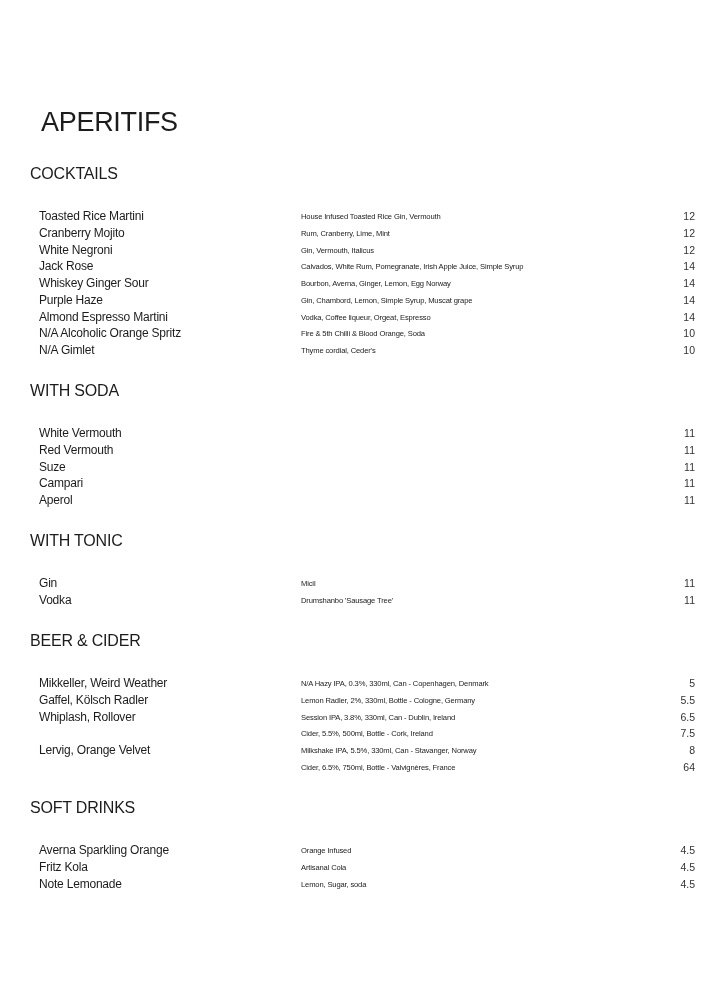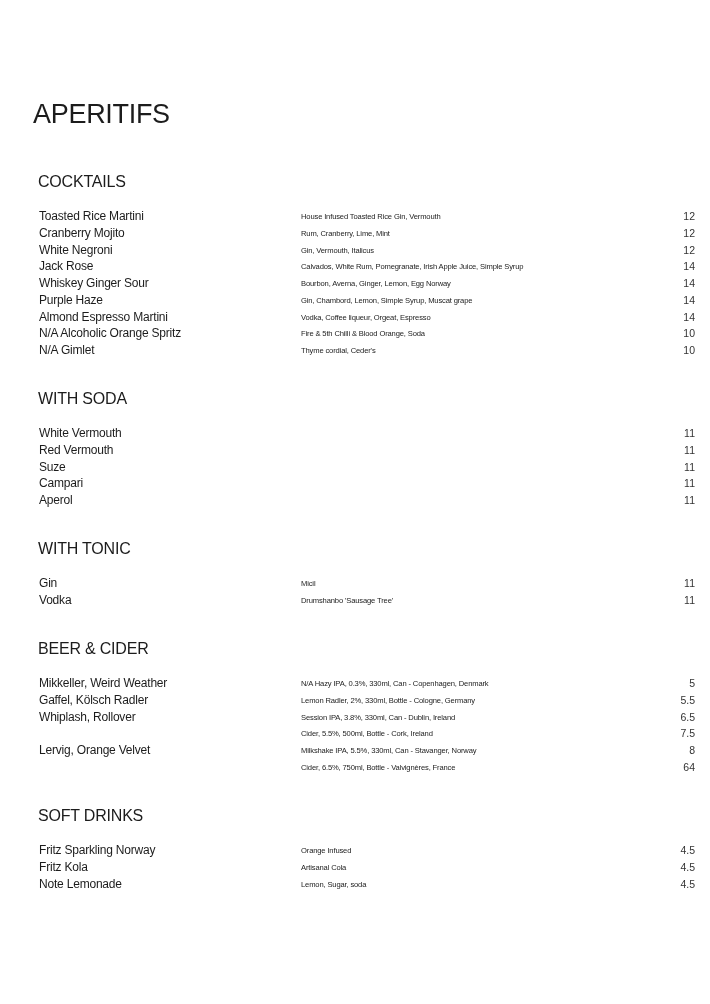--- a/index.html
+++ b/index.html
@@ -22,36 +22,36 @@
       height: 1004px;
     }
     .title {
       position: absolute;
       left: 26px;
       top: 92px;
       font-size: 27px;
       line-height: 30px;
       font-weight: 400;
       letter-spacing: -0.3px;
-      margin: 7px;
+      margin: 15px;
     }
     .section {
       position: absolute;
       left: 0;
       width: 710px;
     }
     .section-heading {
       position: absolute;
       left: 26px;
       top: 0;
       font-size: 16px;
       line-height: 20px;
       font-weight: 400;
       letter-spacing: -0.2px;
-      margin: 12px;
+      margin: 4px;
     }
     .rows {
       position: absolute;
       left: 0;
       top: 36px;
       width: 710px;
       margin: 12px;
       padding: 0;
       list-style: none;
     }
@@ -226,21 +226,21 @@
           <span class="desc">Cider, 6.5%, 750ml, Bottle - Valvignères, France</span>
           <span class="price">64</span>
         </li>
     </ul>
   </section>
 
   <section class="section" style="top:794px;">
     <h2 class="section-heading">SOFT DRINKS</h2>
     <ul class="rows">
       <li class="row">
-          <span class="name">Fritz Sparkling Norway</span>
+          <span class="name">Averna Sparkling Orange</span>
           <span class="desc">Orange Infused</span>
           <span class="price">4.5</span>
         </li>
       <li class="row">
           <span class="name">Fritz Kola</span>
           <span class="desc">Artisanal Cola</span>
           <span class="price">4.5</span>
         </li>
       <li class="row">
           <span class="name">Note Lemonade</span>

